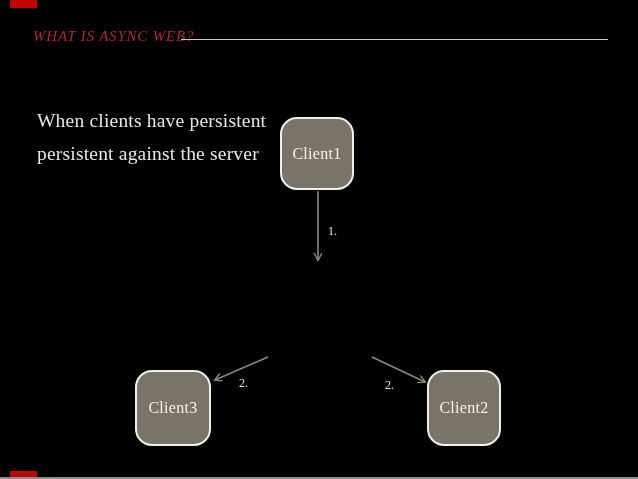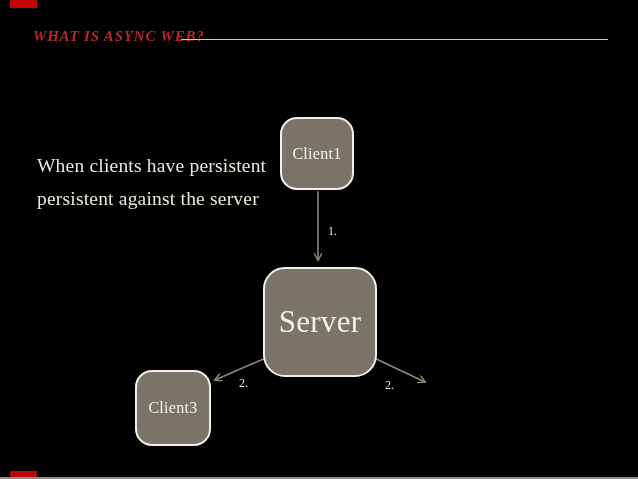--- a/index.html
+++ b/index.html
@@ -30,21 +30,21 @@
     bottom: 0;
     width: 638px;
     height: 2px;
     background: #8f8d8a;
   }
   .slide-title {
     position: absolute;
     left: 33px;
     top: 28px;
     font-style: italic;
-    font-weight: bold;
+    font-weight: normal;
     font-size: 15px;
     letter-spacing: 0.8px;
     color: #b5272d;
     white-space: nowrap;
   }
   .title-rule {
     position: absolute;
     left: 181px;
     top: 39px;
     width: 427px;
@@ -52,21 +52,20 @@
     background: #ccc9c3;
   }
   .body-text {
     position: absolute;
     left: 37px;
     top: 104px;
     font-size: 19.5px;
     line-height: 33px;
     color: #ebe7dd;
     letter-spacing: 0.2px;
-    margin-top: 45px;
   }
   .node {
     position: absolute;
     box-sizing: border-box;
     background: #7a7468;
     border: 2px solid #f2efe8;
     border-radius: 17px;
     display: flex;
     align-items: center;
     justify-content: center;
@@ -124,20 +123,20 @@
     <line x1="372" y1="357" x2="425" y2="382" stroke="#8d8779" stroke-width="1.6" marker-end="url(#arrowhead)"></line>
   </svg>
 
   <span class="edge-label e1">1.</span>
   <span class="edge-label e2">2.</span>
   <span class="edge-label e3">2.</span>
 
   <div class="node client client1">
     <span class="node-label">Client1</span>
   </div>
-  <div class="node server">
-    <span class="node-label">Server</span>
-  </div>
   <div class="node client client3">
     <span class="node-label">Client3</span>
+  </div>
+  <div class="node client client2">
+    <span class="node-label">Client2</span>
   </div>
 
 </div>
 
 </body></html>

